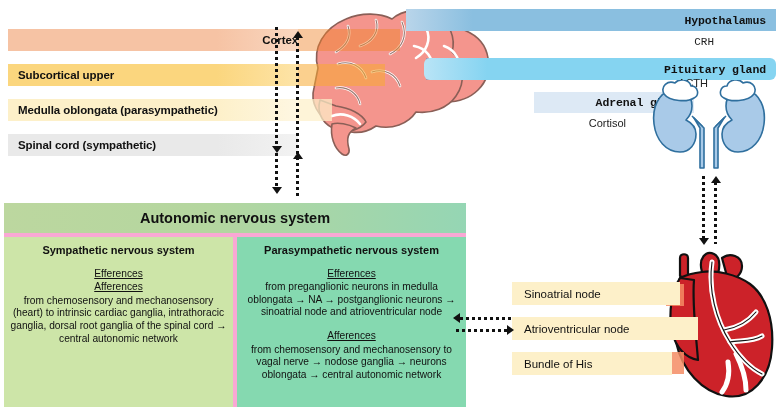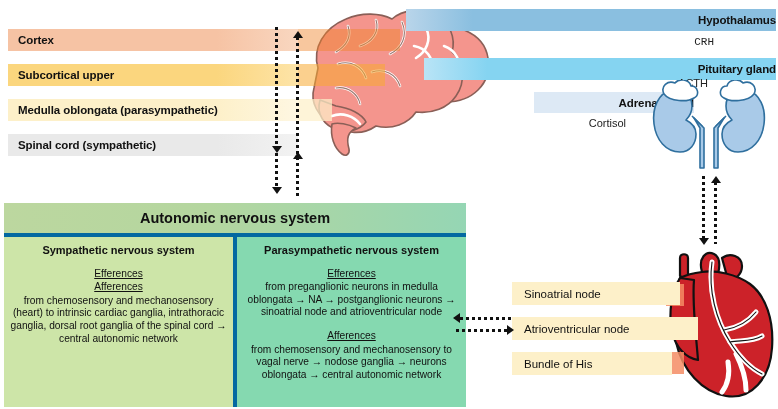--- a/index.html
+++ b/index.html
@@ -21,31 +21,31 @@
     display:flex;
     align-items:center;
     box-sizing:border-box;
     font-weight:bold;
     font-size:11.5px;
     color:#111111;
     letter-spacing:-0.1px;
     white-space:nowrap;
   }
   .bar.left{ padding-left:10px; justify-content:flex-start; }
-  .bar.right{ justify-content:flex-end; }
-
-  
-  #bar-cortex      { left:8px;  top:29px;  width:290px; height:22px; background:linear-gradient(90deg,#f6c3a4 0%,#f6c3a4 72%,#f9d7c0 100%); }
+  .bar.right{ padding-right:10px; justify-content:flex-end;font-family:Liberation Mono, monospace; }
+
+  
+  #bar-cortex      { left:8px;  top:29px;  width:290px; height:22px; background:linear-gradient(90deg,#f6c3a4 0%,#f6c3a4 72%,#f9d7c0 100%);justify-content:flex-end; }
   #bar-subcortical { left:8px;  top:64px;  width:290px; height:22px; background:linear-gradient(90deg,#fbd67e 0%,#fbd67e 72%,#fde4a8 100%); }
   #bar-medulla     { left:8px;  top:99px;  width:290px; height:22px; background:linear-gradient(90deg,#fdf0c9 0%,#fdf0c9 72%,#fef7e2 100%); }
   #bar-spinal      { left:8px;  top:134px; width:290px; height:22px; background:linear-gradient(90deg,#e9e9e9 0%,#e9e9e9 72%,#f2f2f2 100%); }
 
   
   #bar-hypothalamus{ right:2px; top:9px;   width:370px; height:22px; background:linear-gradient(90deg,#b9d5ea 0%,#8abfe0 18%,#8abfe0 100%); }
-  #bar-pituitary   { right:2px; top:58px;  width:352px; height:22px; background:linear-gradient(90deg,#b9e4f6 0%,#85d4f1 18%,#85d4f1 100%); }
+  #bar-pituitary   { right:2px; top:58px;  width:352px; height:22px; background:linear-gradient(90deg,#b9e4f6 0%,#85d4f1 18%,#85d4f1 100%);border-radius:6px; }
   #bar-adrenal     { right:84px;top:92px;  width:160px; height:21px; background:#dde9f5; }
 
   .hormone{
     position:absolute;
     font-size:11px;
     font-weight:normal;
     color:#222222;
     white-space:nowrap;
   }
   #lbl-crh     { right:64px; top:36px;font-family:Liberation Mono, monospace; }
@@ -70,21 +70,21 @@
   #bar-sa  { top:282px; width:168px; }
   #bar-av  { top:317px; width:186px; }
   #bar-his { top:352px; width:160px; }
 
   
   #ans{
     position:absolute;
     left:4px; top:203px;
     width:462px; height:204px;
     box-sizing:border-box;
-    background:#0369a1;
+    background:#f9a8d4;
   }
   #ans-header{
     height:30px;
     background:linear-gradient(90deg,#bcd79f 0%,#b4d69f 45%,#95d6b4 100%);
     display:flex; align-items:center; justify-content:center;
     font-weight:bold; font-size:14.5px; color:#111;
   }
   #ans-cols{
     display:flex;
     height:174px;

